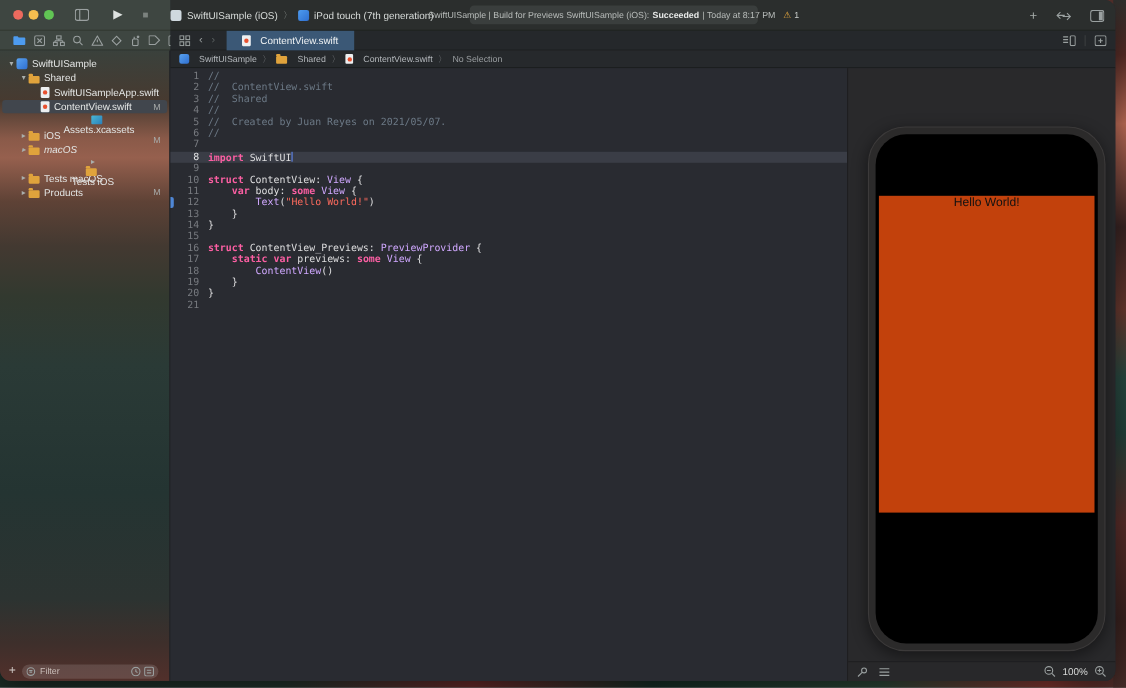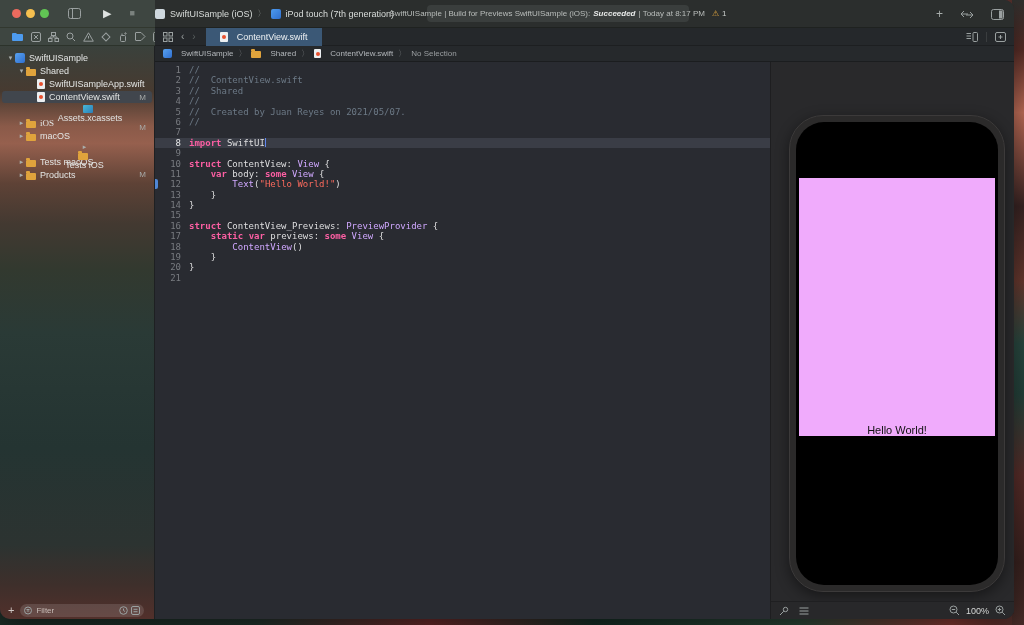--- a/index.html
+++ b/index.html
@@ -27,21 +27,21 @@
   .icon-btn { color:#a8aeac; font-size:12px; line-height:1; background:none; border:none; display:inline-flex; align-items:center; justify-content:center; }
   .sidebar-toggle { margin-left:14px; }
   .run-btn { margin-left:22px; color:#dfe3e1; font-size:11px; }
   .stop-btn { margin-left:18px; color:#7b827e; font-size:9px; }
   .scheme { display:flex; align-items:center; gap:5px; font-size:9px; color:#d8dcda; white-space:nowrap; }
   .scheme .sep { color:#8b918e; font-size:8px; }
   .mini-app { width:10px; height:10px; border-radius:2px; background:#cfd8de; }
   .mini-device { width:10px; height:10px; border-radius:2px; background:linear-gradient(135deg,#4d9bef,#2f6fd0); }
   .status-pill { position:absolute; left:272px; top:5px; width:262px; height:17px; background:#3a3e3d; border-radius:4px;
     display:flex; align-items:center; justify-content:center; gap:3px; font-size:8px; color:#b9bdbb; white-space:nowrap; }
-  .status-pill b { color:#e8eae9; font-weight:bold;font-style:italic; }
+  .status-pill b { color:#e8eae9; font-weight:bold; }
   .warn-tri { color:#e7a93e; font-size:8px; margin-left:4px; }
   .warn-count { color:#c9cdcb; }
   .toolbar-right { position:absolute; right:10px; top:0; height:28px; display:flex; align-items:center; gap:17px; }
   
   .row2 { position:absolute; left:0; top:28px; width:1014px; height:18px; display:flex; }
   .navstrip { width:155px; height:18px; background:#3e4641; display:flex; align-items:center; gap:7px; padding-left:12px; border-bottom:1px solid #2c332b; }
   .navstrip svg { display:block; }
   .tabrow { flex:1; height:18px; background:#25282b; display:flex; align-items:center; border-bottom:1px solid #1d1f21; position:relative; }
   .tab-nav { color:#9aa0a0; font-size:10px; margin-left:8px; }
   .tab-nav.dim { color:#595f5f; }
@@ -88,21 +88,21 @@
   
   .canvas { position:absolute; left:770px; top:62px; width:244px; height:557px; background:#29292b; border-left:1px solid #1e1e20; }
   .canvas-toolbar { position:absolute; left:50%; transform:translateX(-50%); top:23px; height:19px; display:flex; align-items:center; gap:7px;
     padding:0 7px; color:#c8cbca; font-size:9px; white-space:nowrap; }
   .circle-ico { width:13px; height:13px; border:1px solid #8d9190; border-radius:50%; display:flex; align-items:center; justify-content:center; font-size:6px; color:#c8cbca; }
   .circle-ico.dim { border-color:#5a5d5d; color:#6a6d6d; }
   .green-dot { width:7px; height:7px; border-radius:50%; background:#32d74b; }
   .boxed-ico { border:1px solid #55585a; border-radius:3px; padding:1px 3px; display:flex; align-items:center; }
   .phone { position:absolute; left:18px; top:53px; width:216px; height:477px; background:#2b2a2a; border:1px solid #3c3a3a; border-radius:34px; box-shadow:0 4px 14px rgba(0,0,0,.45); }
   .phone-screen { position:absolute; left:6px; top:6px; right:6px; bottom:6px; background:#000; border-radius:28px; overflow:hidden; }
-  .phone-content { position:absolute; left:3px; right:3px; top:56px; height:258px; background:#f0abfc; display:flex; align-items:flex-end; justify-content:center; }
+  .phone-content { position:absolute; left:3px; right:3px; top:56px; height:288px; background:#c2410c; display:flex; align-items:flex-start; justify-content:center; }
   .hello { font-size:11px; color:#111; font-family:"Liberation Sans", sans-serif; }
   .canvas-bottom { position:absolute; left:0; bottom:0; width:100%; height:18px; background:#28282a; border-top:1px solid #1f1f21;
     display:flex; align-items:center; color:#9aa0a0; font-size:9px; }
   .zoom-ctrl { margin-left:auto; display:flex; align-items:center; gap:6px; margin-right:8px; color:#c3c6c5; }
   .zoom-pct { font-size:9px; color:#d6d8d7; }
   svg.g { stroke:#9aa0a0; fill:none; stroke-width:1; }
 </style>
 </head>
 <body>
 
@@ -293,26 +293,26 @@
           <span class="tico swift"></span>
           <span>ContentView.swift</span>
           <span class="badge">M</span>
         </div>
         <div class="tree-row" style="padding-left: 26px; flex-direction: column;">
           <span class="chev"></span>
           <span class="tico assets"></span>
           <span>Assets.xcassets</span>
           <span class="badge">M</span>
         </div>
-        <div class="tree-row" style="padding-left: 15px; font-family: Liberation Serif, serif;">
+        <div class="tree-row" style="padding-left: 15px;">
           <span class="chev">▸</span>
           <span class="tico folder"></span>
           <span>iOS</span>
         </div>
-        <div class="tree-row" style="padding-left: 15px;">
+        <div class="tree-row" style="padding-left: 15px; font-style: italic;">
           <span class="chev">▸</span>
           <span class="tico folder"></span>
           <span>macOS</span>
         </div>
         <div class="tree-row" style="padding-left: 15px; flex-direction: column;">
           <span class="chev">▸</span>
           <span class="tico folder"></span>
           <span>Tests iOS</span>
           <span class="badge">M</span>
         </div>

